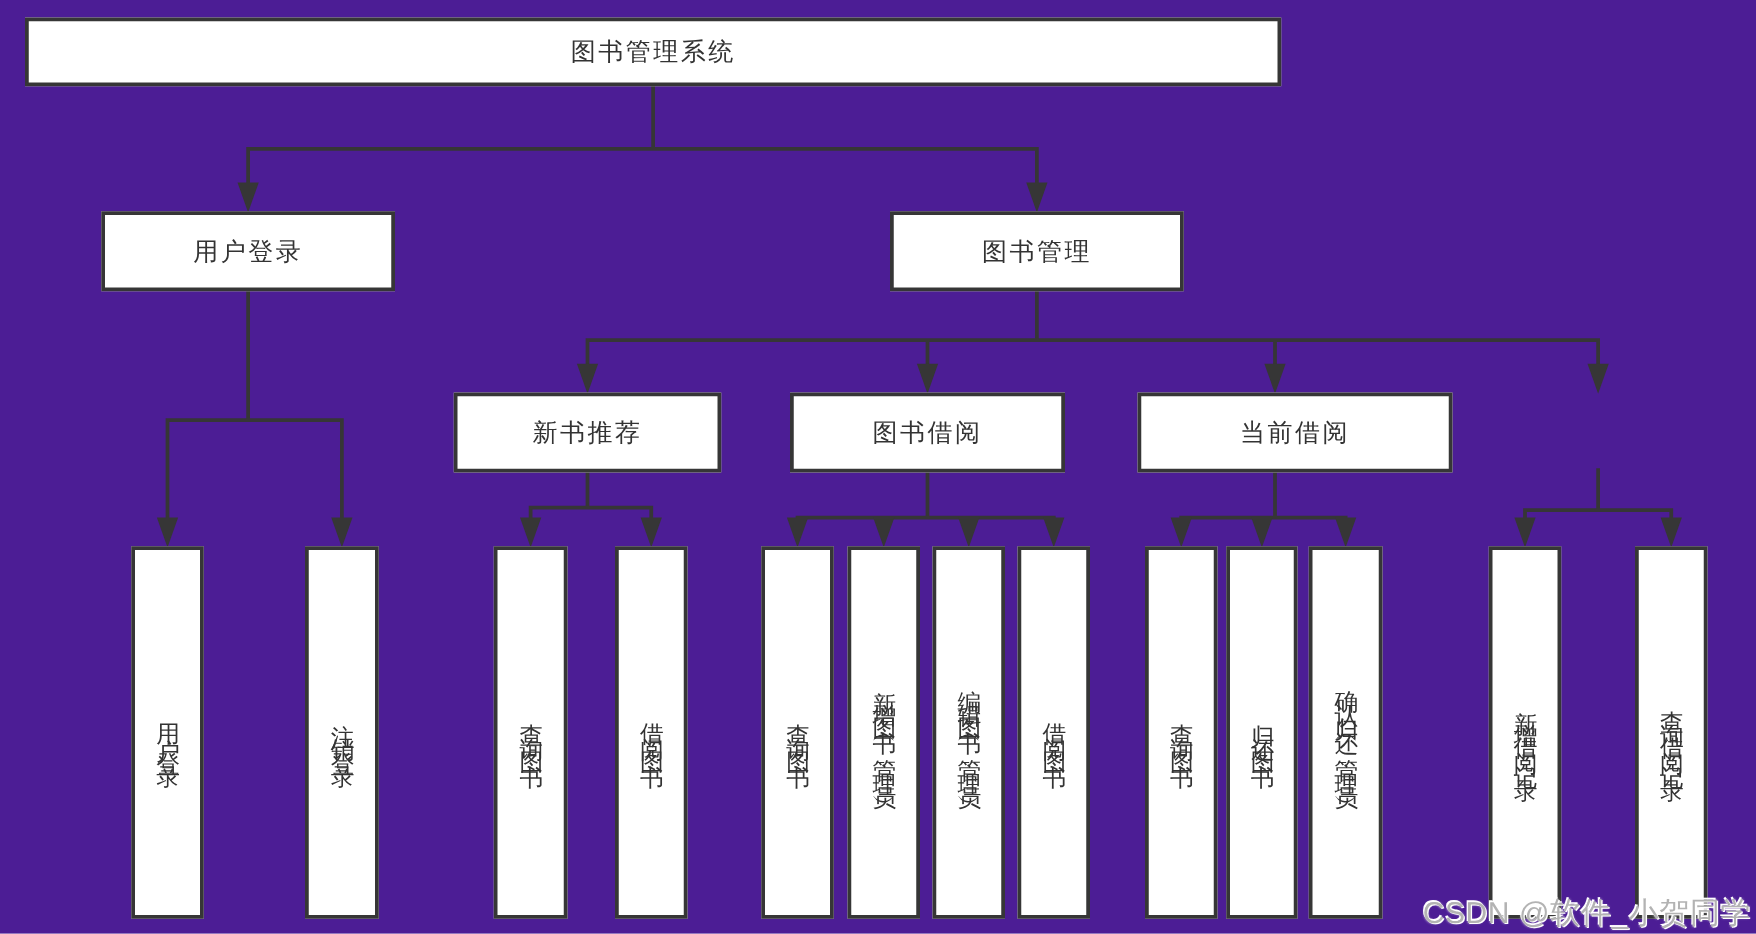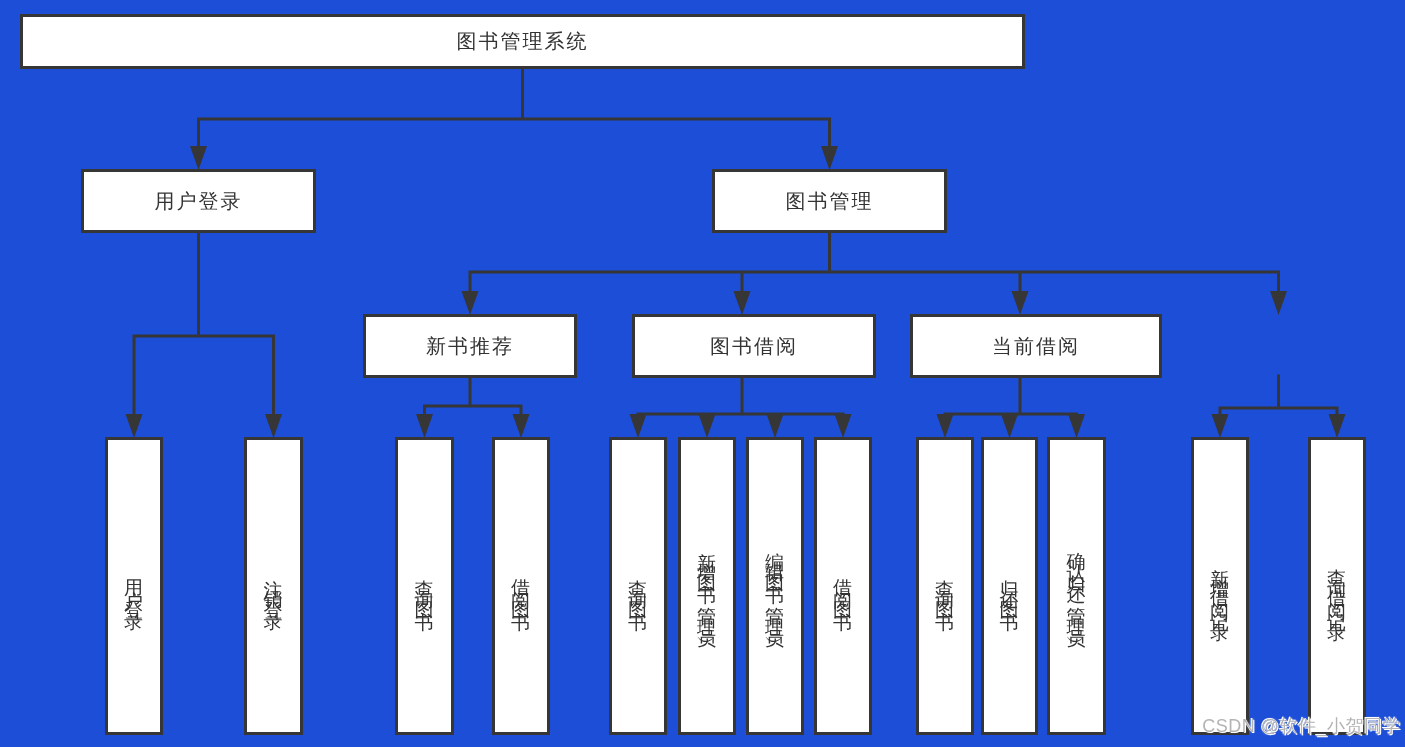--- a/index.html
+++ b/index.html
@@ -1,20 +1,20 @@
 <!DOCTYPE html>
 <html><head>
 <meta charset="utf-8">
 <style>
   html, body { margin: 0; padding: 0; background: #ffffff; }
   #canvas {
     position: relative;
     width: 1405px;
     height: 747px;
-    background: #1d4ed8;
+    background: #4c1d95;
     overflow: hidden;
     font-family: "Liberation Sans", "DejaVu Sans", sans-serif;
   }
   #edge-layer {
     position: absolute;
     left: 0;
     top: 0;
     width: 1405px;
     height: 747px;
   }
@@ -39,21 +39,21 @@
     font-size: 19px;
     letter-spacing: 11px;
     line-height: 1;
     white-space: nowrap;
   }
   .watermark {
     position: absolute;
     top: 714px;
     right: 4px;
     z-index: 10;
-    font-size: 18px;
+    font-size: 24px;
     letter-spacing: 0.5px;
     color: #b3b3b3;
     text-shadow: 0 0 2px #ffffff, 1px 1px 0 #ffffff, -1px -1px 0 #ffffff;
     white-space: nowrap;
   }
 </style>
 </head>
 <body>
 
 <div id="canvas">
@@ -94,21 +94,21 @@
   <div class="node horiz" id="node-login" style="left:81px; top:169px; width:235px; height:64px;">
     <span class="lbl">用户登录</span>
   </div>
   <div class="node horiz" id="node-book_mgmt" style="left:712px; top:169px; width:235px; height:64px;">
     <span class="lbl">图书管理</span>
   </div>
 
   <div class="node horiz" id="node-new_rec" style="left:363px; top:314px; width:214px; height:64px;">
     <span class="lbl">新书推荐</span>
   </div>
-  <div class="node horiz" id="node-borrow" style="left:632px; top:314px; width:244px; height:64px;">
+  <div class="node horiz" id="node-borrow" style="left:632px; top:314px; width:220px; height:64px;">
     <span class="lbl">图书借阅</span>
   </div>
   <div class="node horiz" id="node-current" style="left:910px; top:314px; width:252px; height:64px;">
     <span class="lbl">当前借阅</span>
   </div>
 
   <div class="node vert" id="node-login_user" style="left:105px; top:437px; width:58px; height:298px;">
     <span class="lbl">用户登录</span>
   </div>
   <div class="node vert" id="node-login_logout" style="left:244px; top:437px; width:59px; height:298px;">

